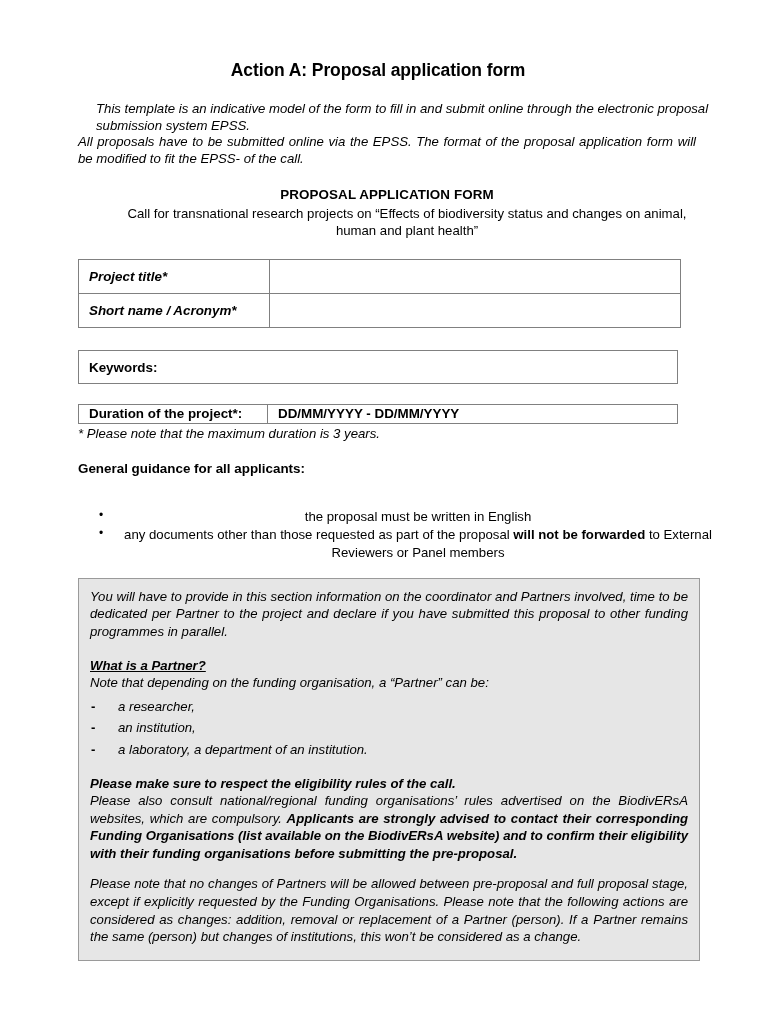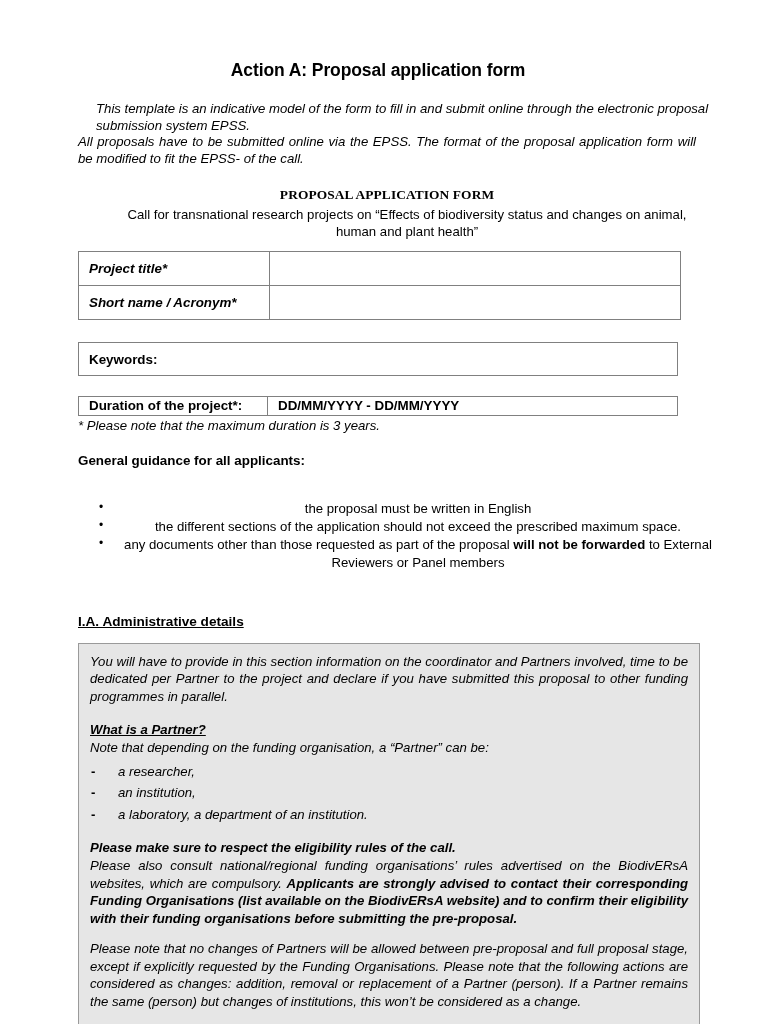--- a/index.html
+++ b/index.html
@@ -55,21 +55,20 @@
   .form-head {
     text-align: center;
     width: 618px;
     margin: 0;
   }
   .form-head .line1 {
     font-size: 13.4px;
     font-weight: bold;
     padding-top: 20px;
     letter-spacing: 0.1px;
-    font-family: Liberation Serif, serif;
   }
   .form-head .line2 {
     font-size: 13.2px;
     line-height: 17px;
     padding-top: 3px;
     padding-left: 6px;
     padding-right: 6px;
     margin-left: 40px;
   }
 
@@ -82,21 +81,21 @@
   }
   .tbl td {
     border: 1.2px solid #808080;
     padding: 0;
     vertical-align: middle;
   }
   .tbl td .cell {
     padding: 6px 8px 6px 10px;
     font-size: 13.2px;
   }
-  .tbl-main { margin-top: 11px; }
+  .tbl-main { margin-top: 20px; }
   .tbl-main td.label {
     width: 190px;
     height: 33px;
   }
   .tbl-main td.label .cell {
     font-weight: bold;
     font-style: italic;
     font-size: 13.4px;
   }
   .tbl-main td.blank { width: 410px; }
@@ -270,25 +269,23 @@
         </tr>
       </tbody>
     </table>
 
     <p class="footnote">* Please note that the maximum duration is 3 years.</p>
 
     <p class="guidance-head">General guidance for all applicants:</p>
 
     <ul class="bullets">
       <li><span>the proposal must be written in English</span></li>
-      <li><span>the different sections of the application should not exceed the prescribed maximum space.</span></li>
       <li><span>any documents other than those requested as part of the proposal </span><strong>will not be forwarded</strong><span> to External Reviewers or Panel members</span></li>
     </ul>
 
-    <p class="section-head">I.A. Administrative details</p>
 
     <div class="grey-box">
       <p class="justified">You will have to provide in this section information on the coordinator and Partners involved, time to be dedicated per Partner to the project and declare if you have submitted this proposal to other funding programmes in parallel.</p>
 
       <div class="gap-md"></div>
 
       <p><span class="sub-head">What is a Partner?</span></p>
       <p>Note that depending on the funding organisation, a “Partner” can be:</p>
 
       <ul class="dashes">

